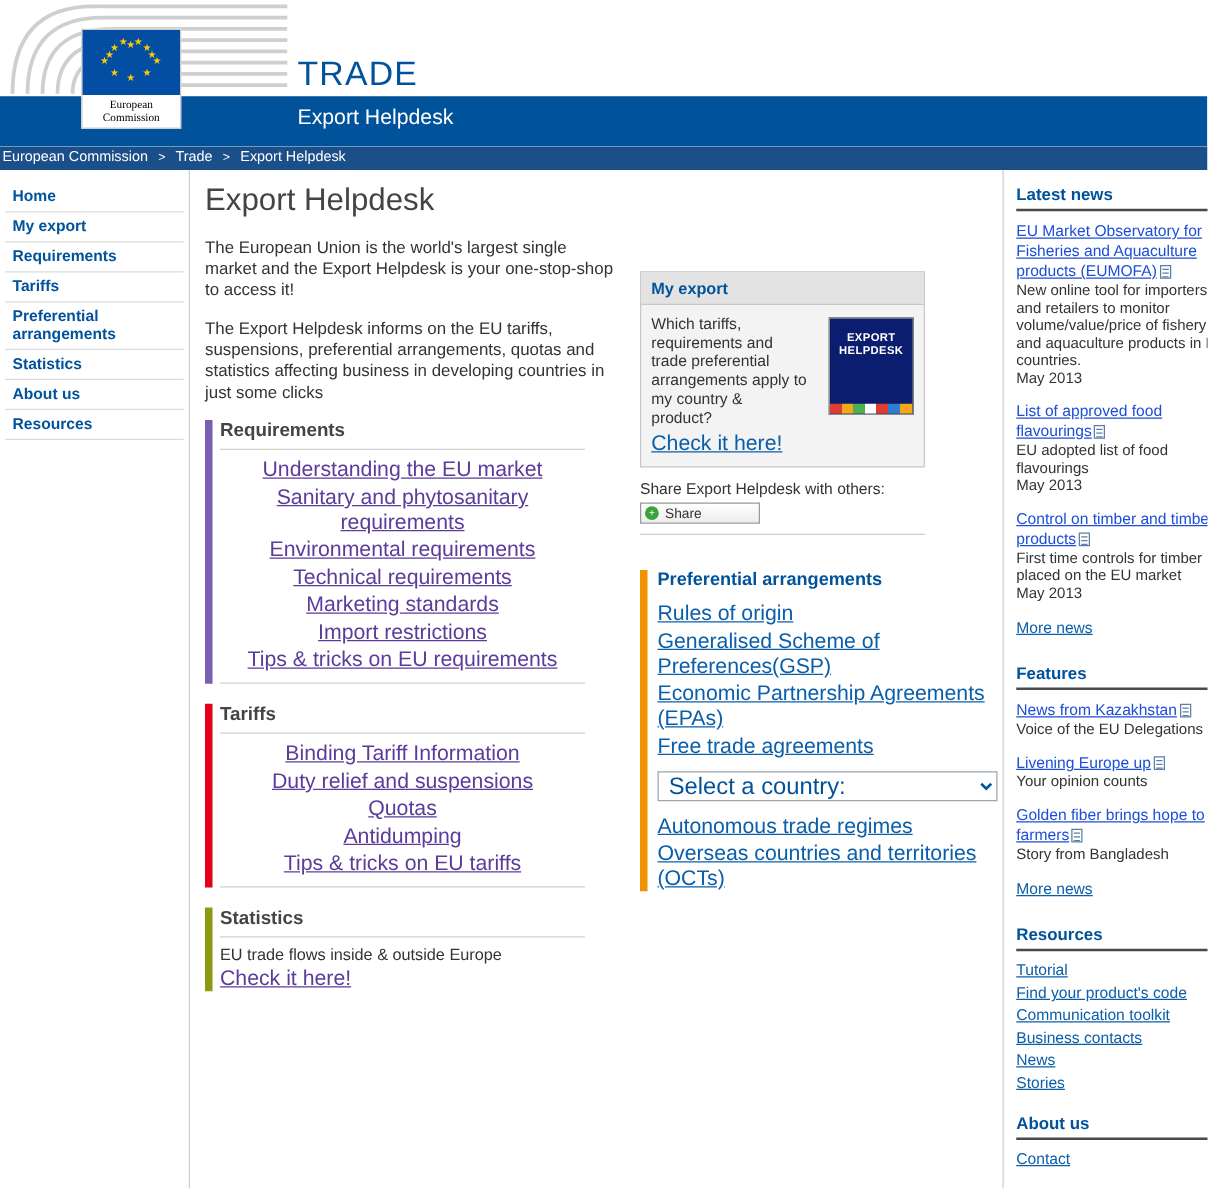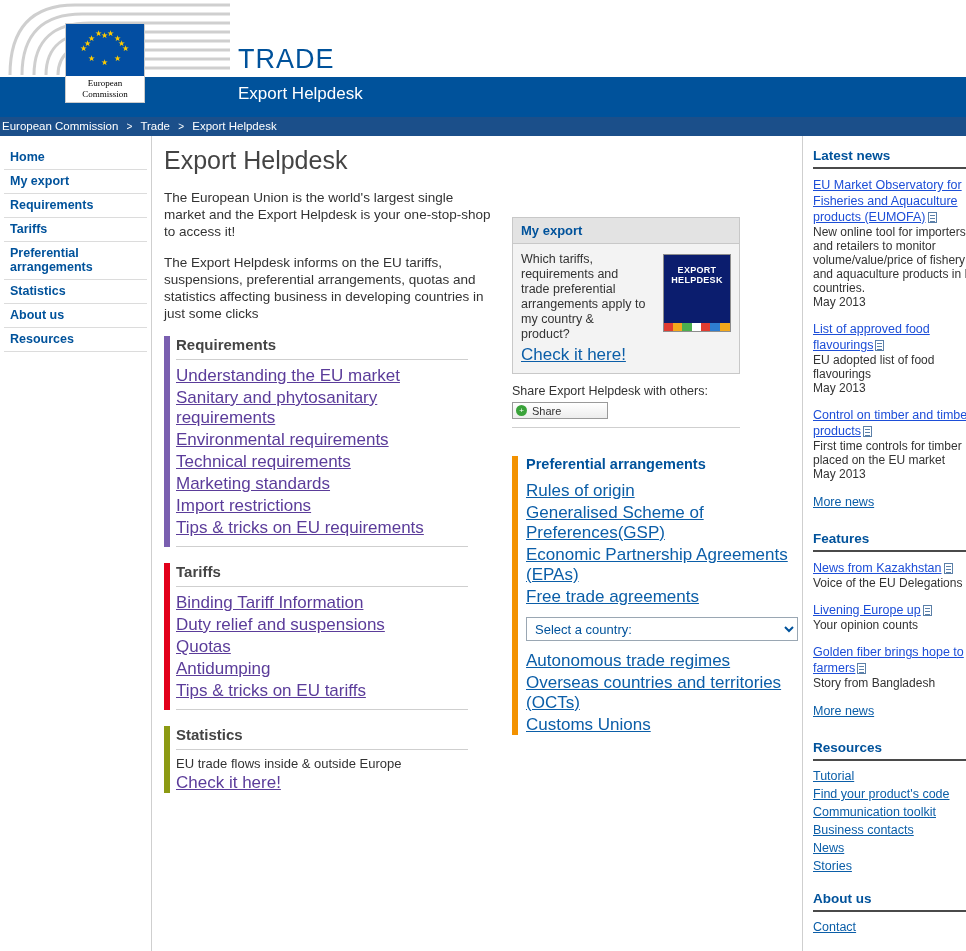--- a/index.html
+++ b/index.html
@@ -139,21 +139,21 @@
   .cbox .inner { margin-left: 12px; padding-right: 6px; }
   .cbox h3 {
     font-size: 15px;
     color: #444;
     font-weight: bold;
     margin: 0 0 6px 0;
     padding-bottom: 6px;
     border-bottom: 1px solid #cfcfcf;
   }
   .cbox ul { list-style: none; margin: 0; padding: 0; }
-  .cbox li { margin: 0 0 2px 0; }
+  .cbox li { margin: 0 0 2px 0; text-align: center; }
   .lnk {
     color: #5b3c9a;
     text-decoration: underline;
     font-size: 17px;
     cursor: pointer;
   }
   .lnk.blue { color: #0b5ea8; }
   .cbox .flat { font-size: 13px; color: #333; margin-bottom: 2px; }
   .cbox .botline { border-bottom: 1px solid #cfcfcf; margin-top: 8px; }
 
@@ -242,21 +242,21 @@
   .pref .inner { margin-left: 14px; }
   .pref h3 {
     font-size: 14.5px; color: #00529b; font-weight: bold;
     margin: 0 0 8px 0; line-height: 17px;
   }
   .pref ul { list-style: none; padding: 0; margin: 0; }
   .pref li { margin-bottom: 2px; }
   select.country {
     width: 272px; height: 24px;
     margin: 8px 0 10px 0;
-    font-size: 13px;
+    font-size: 19px;
     color: #00529b;
     border: 1px solid #9aa7b3;
     background: #ffffff;
     padding-left: 4px;
   }
 
   
   .rightcol {
     width: 192px;
     min-width: 192px;
@@ -449,21 +449,20 @@
               <li><span class="lnk blue">Generalised Scheme of Preferences(GSP)</span></li>
               <li><span class="lnk blue">Economic Partnership Agreements (EPAs)</span></li>
               <li><span class="lnk blue">Free trade agreements</span></li>
             </ul>
             <select class="country">
               <option>Select a country:</option>
             </select>
             <ul>
               <li><span class="lnk blue">Autonomous trade regimes</span></li>
               <li><span class="lnk blue">Overseas countries and territories (OCTs)</span></li>
-              <li><span class="lnk blue">Customs Unions</span></li>
             </ul>
           </div>
         </div>
       </div>
     </div>
   </div>
 
   <div class="rightcol">
     <div class="rc-h">Latest news</div>
 

